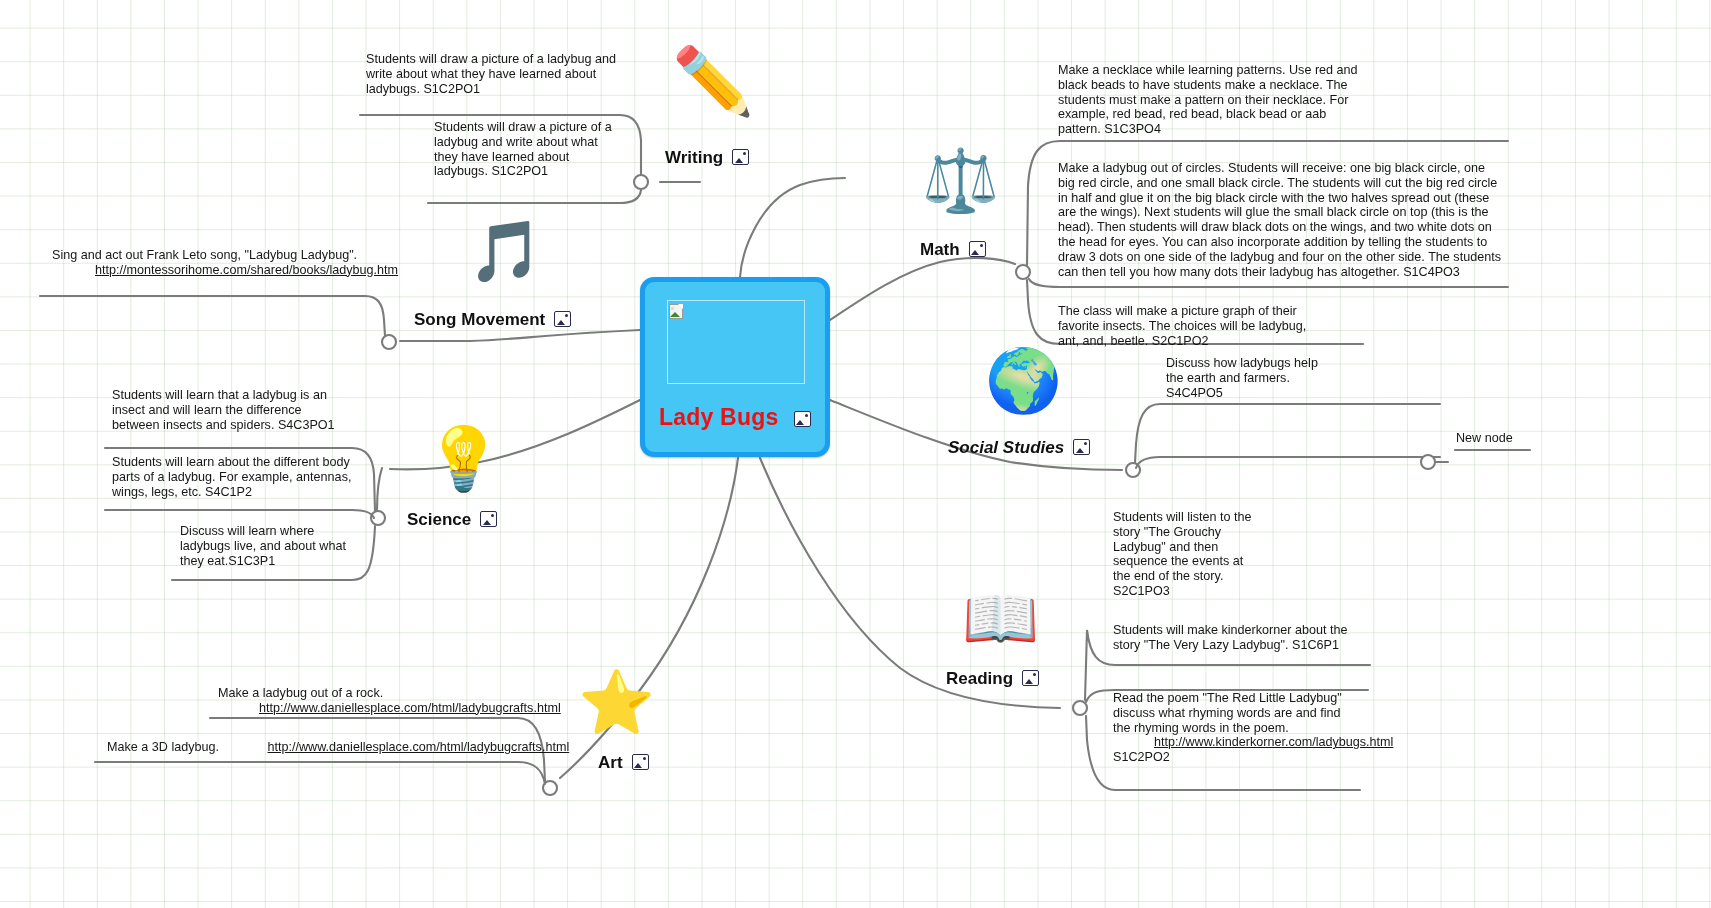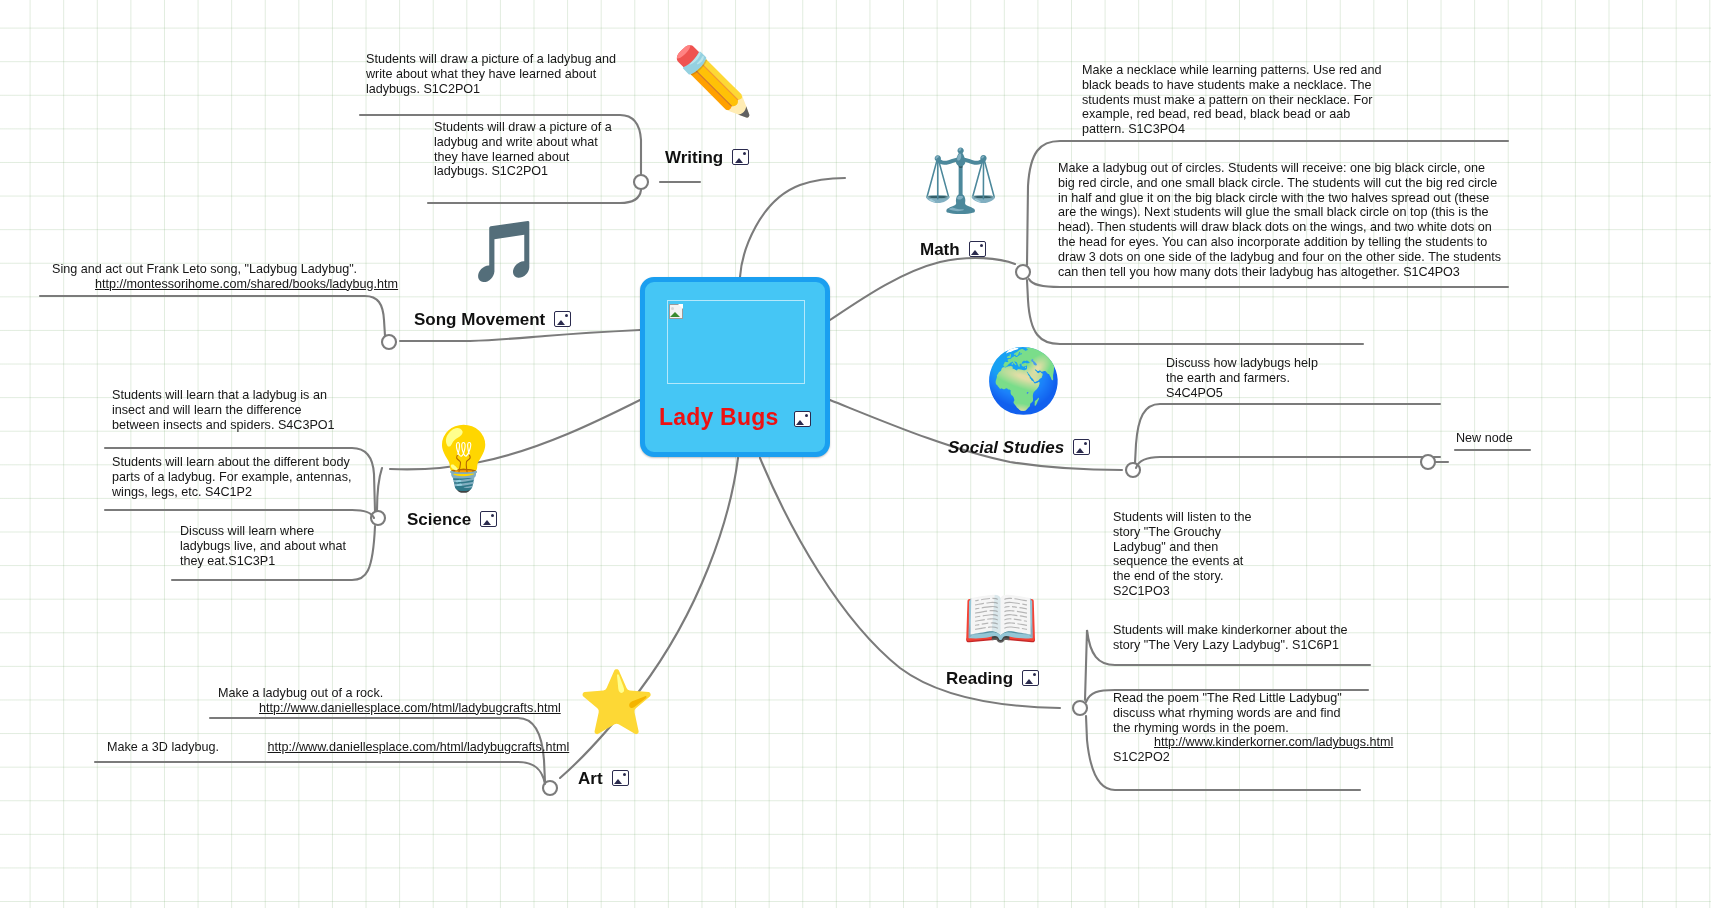--- a/index.html
+++ b/index.html
@@ -242,61 +242,64 @@
     <span>Students will draw a picture of a ladybug and write about what they have learned about ladybugs. S1C2PO1</span>
   </div>
   <div class="leaf" style="left:434px;top:120px;width:190px;">
     <span>Students will draw a picture of a ladybug and write about what they have learned about ladybugs. S1C2PO1</span>
   </div>
 
   <div class="emoji" style="left:468px;top:222px;font-size:60px;">🎵</div>
   <div class="topic" style="left:414px;top:310px;">
     <span>Song Movement</span><span class="attach attach-icon"></span>
   </div>
-  <div class="leaf" style="left:52px;top:262px;width:330px;">
+  <div class="leaf" style="left:52px;top:248px;width:330px;">
     <div>Sing and act out Frank Leto song, "Ladybug Ladybug".</div>
     <div class="link" style="margin-left:2px;">http://montessorihome.com/shared/books/ladybug.htm</div>
   </div>
 
   <div class="emoji" style="left:425px;top:428px;font-size:62px;">💡</div>
   <div class="topic" style="left:407px;top:510px;">
     <span>Science</span><span class="attach attach-icon"></span>
   </div>
   <div class="leaf" style="left:112px;top:388px;width:240px;">
     <span>Students will learn that a ladybug is an insect and will learn the difference between insects and spiders. S4C3PO1</span>
   </div>
   <div class="leaf" style="left:112px;top:455px;width:240px;">
     <span>Students will learn about the different body parts of a ladybug. For example, antennas, wings, legs, etc. S4C1P2</span>
   </div>
   <div class="leaf" style="left:180px;top:524px;width:180px;">
     <span>Discuss will learn where ladybugs live, and about what they eat.S1C3P1</span>
   </div>
 
   <div class="emoji" style="left:578px;top:672px;font-size:62px;">⭐</div>
-  <div class="topic" style="left:578px;top:753px;margin-top:16px;">
+  <div class="topic" style="left:598px;top:753px;">
     <span>Art</span><span class="attach attach-icon"></span>
   </div>
   <div class="leaf" style="left:218px;top:686px;width:310px;">
     <div>Make a ladybug out of a rock.</div>
     <div class="link">http://www.daniellesplace.com/html/ladybugcrafts.html</div>
   </div>
   <div class="leaf" style="left:107px;top:740px;width:450px;white-space:nowrap;">
     <span>Make a 3D ladybug.</span>
     <span class="link" style="margin-left:4px;">http://www.daniellesplace.com/html/ladybugcrafts.html</span>
   </div>
 
   <div class="emoji" style="left:922px;top:150px;font-size:62px;">⚖️</div>
   <div class="topic" style="left:920px;top:240px;">
     <span>Math</span><span class="attach attach-icon"></span>
   </div>
-  <div class="leaf" style="left:1058px;top:63px;width:300px;margin-left:24px;">
+  <div class="leaf" style="left:1058px;top:63px;width:300px;">
     <span>Make a necklace while learning patterns. Use red and black beads to have students make a necklace. The students must make a pattern on their necklace. For example, red bead, red bead, black bead or aab pattern. S1C3PO4</span>
   </div>
   <div class="leaf" style="left:1058px;top:161px;width:445px;">
     <span>Make a ladybug out of circles. Students will receive: one big black circle, one big red circle, and one small black circle.  The students will cut the big red circle in half and glue it on the big black circle with the two halves spread out (these are the wings). Next students will glue the small black circle on top (this is the head). Then students will draw black dots on the wings, and two white dots on the head for eyes. You can also incorporate addition by telling the students to draw 3 dots on one side of the ladybug and four on the other side. The students can then tell you how many dots their ladybug has altogether. S1C4PO3</span>
+  </div>
+  <div class="leaf" style="left:1058px;top:304px;width:250px;">
+    <span>The class will make a picture graph of their favorite insects. The choices will be ladybug, ant, and, beetle. S2C1PO2</span>
   </div>
 
   <div class="emoji" style="left:985px;top:350px;font-size:62px;">🌍</div>
   <div class="topic" style="left:948px;top:438px;font-style:italic;">
     <span>Social Studies</span><span class="attach attach-icon"></span>
   </div>
   <div class="leaf" style="left:1166px;top:356px;width:160px;">
     <span>Discuss how ladybugs help the earth and farmers. S4C4PO5</span>
   </div>
   <div class="leaf" style="left:1456px;top:431px;width:120px;white-space:nowrap;">

